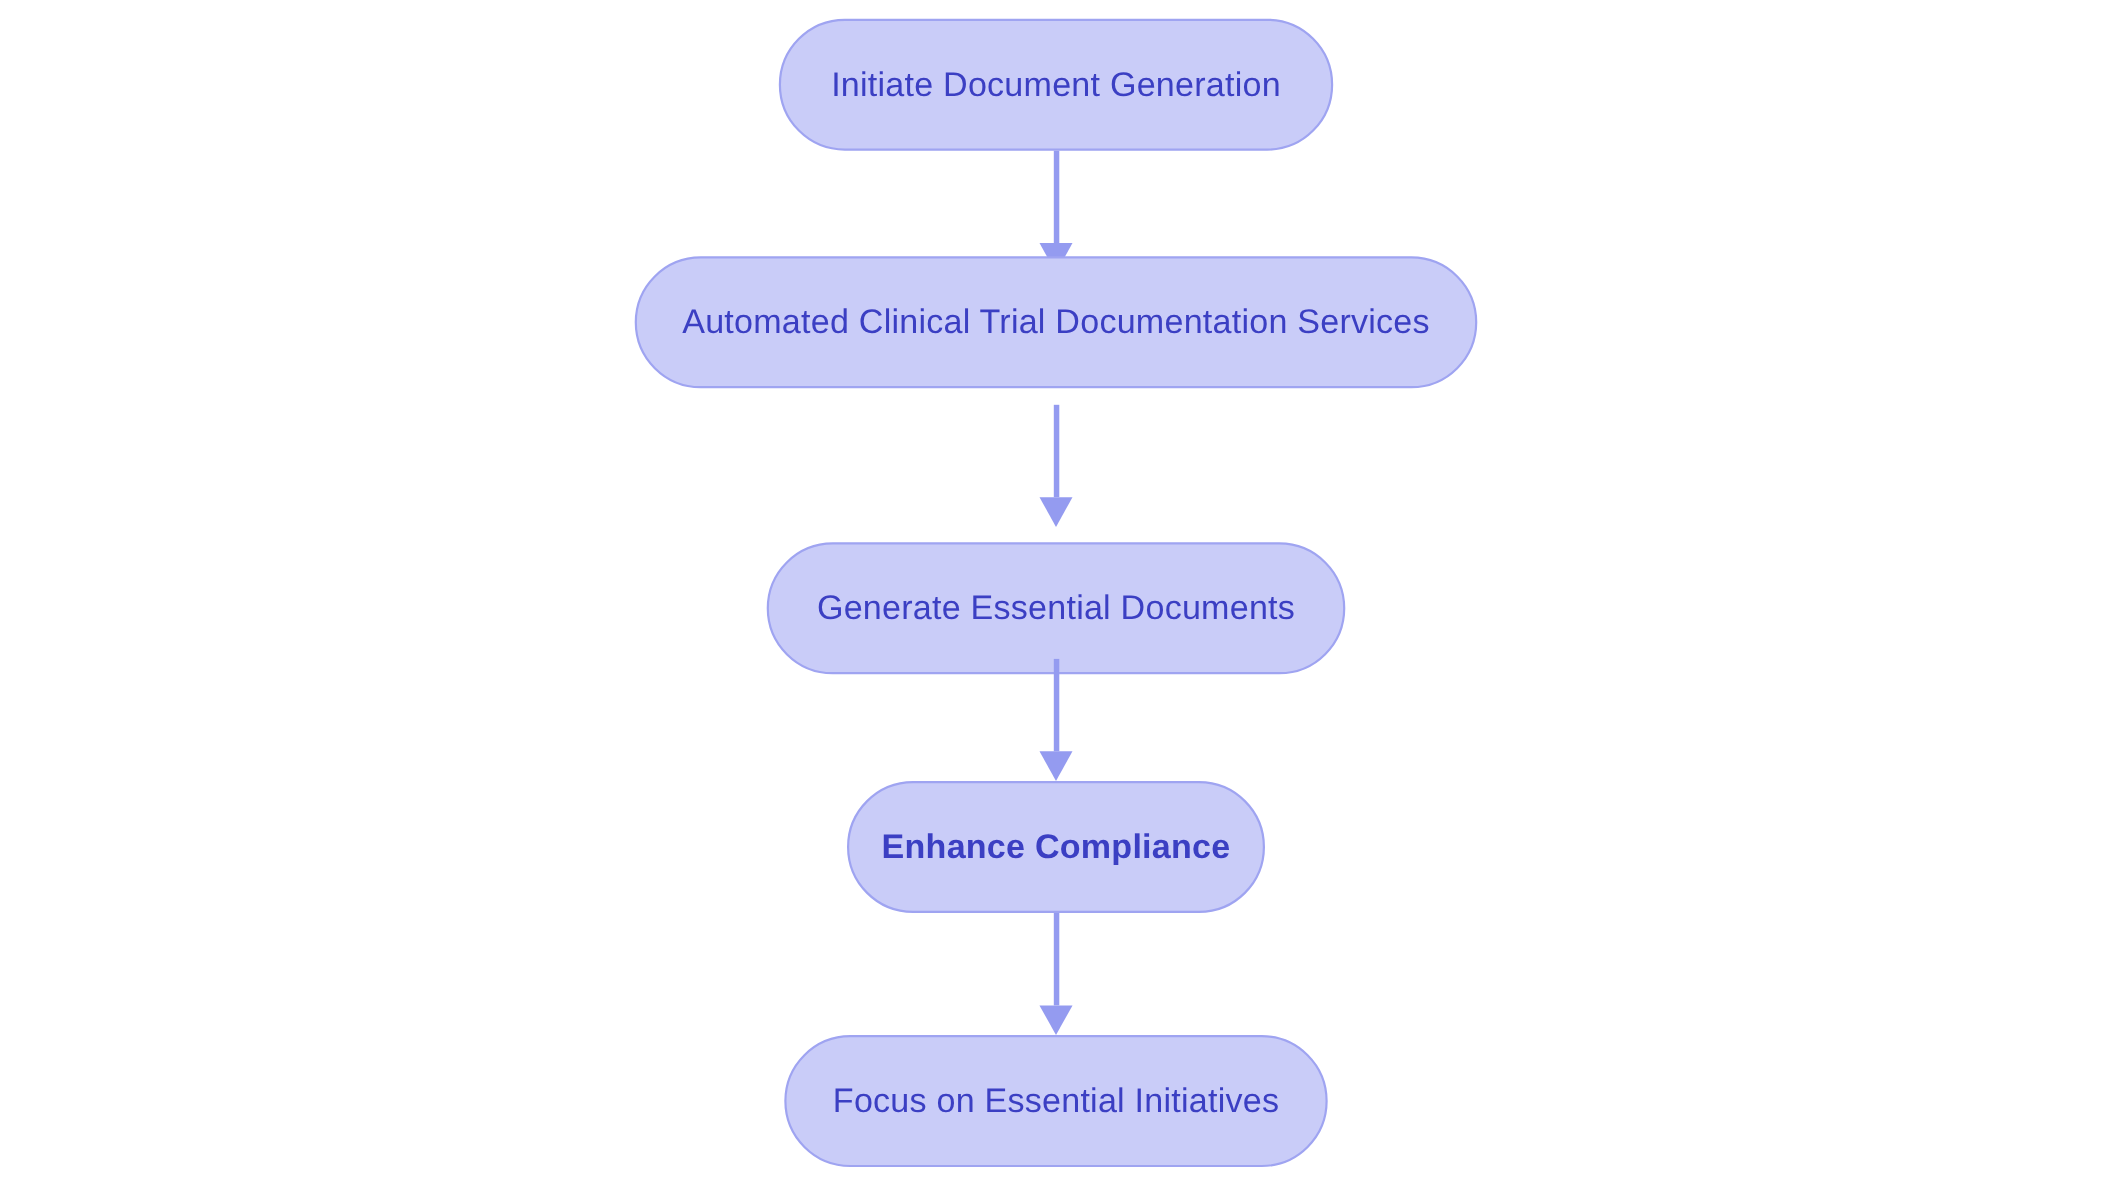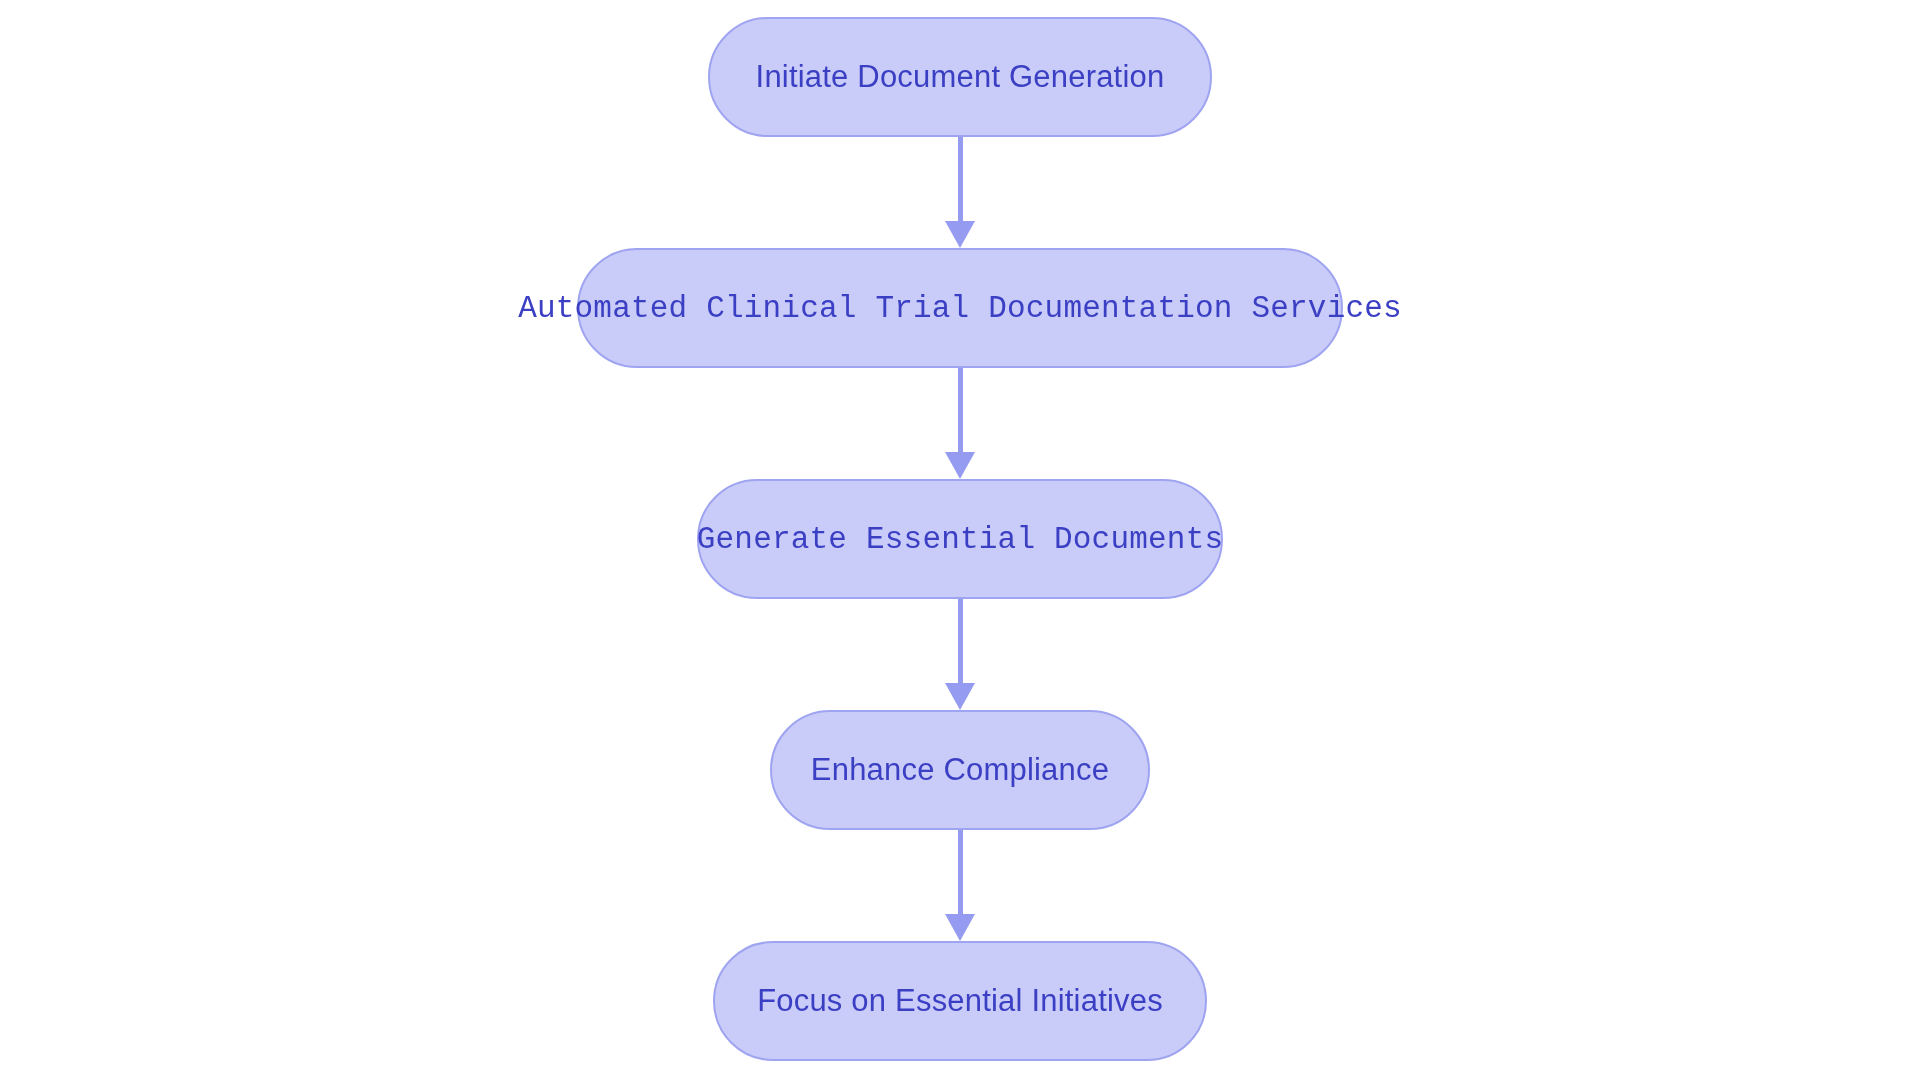--- a/index.html
+++ b/index.html
@@ -33,23 +33,23 @@
     align-items: center;
     justify-content: center;
   }
   .node-label {
     font-size: 31px;
     letter-spacing: 0.2px;
     color: var(--node-text);
     white-space: nowrap;
   }
   .node-0 { top: 17px;  width: 504px; }
-  .node-1 { top: 248px; width: 766px; font-family: Liberation Mono, monospace; }
-  .node-2 { top: 479px; width: 526px; font-family: Liberation Mono, monospace; }
-  .node-3 { top: 710px; width: 380px; }
+  .node-1 { top: 233px; width: 766px; }
+  .node-2 { top: 493px; width: 526px; }
+  .node-3 { top: 710px; width: 380px; font-weight: bold; }
   .node-4 { top: 941px; width: 494px; }
 
   .arrow {
     position: absolute;
     left: 50%;
     transform: translateX(-50%);
     height: 111px;
     display: flex;
     flex-direction: column;
     align-items: center;

